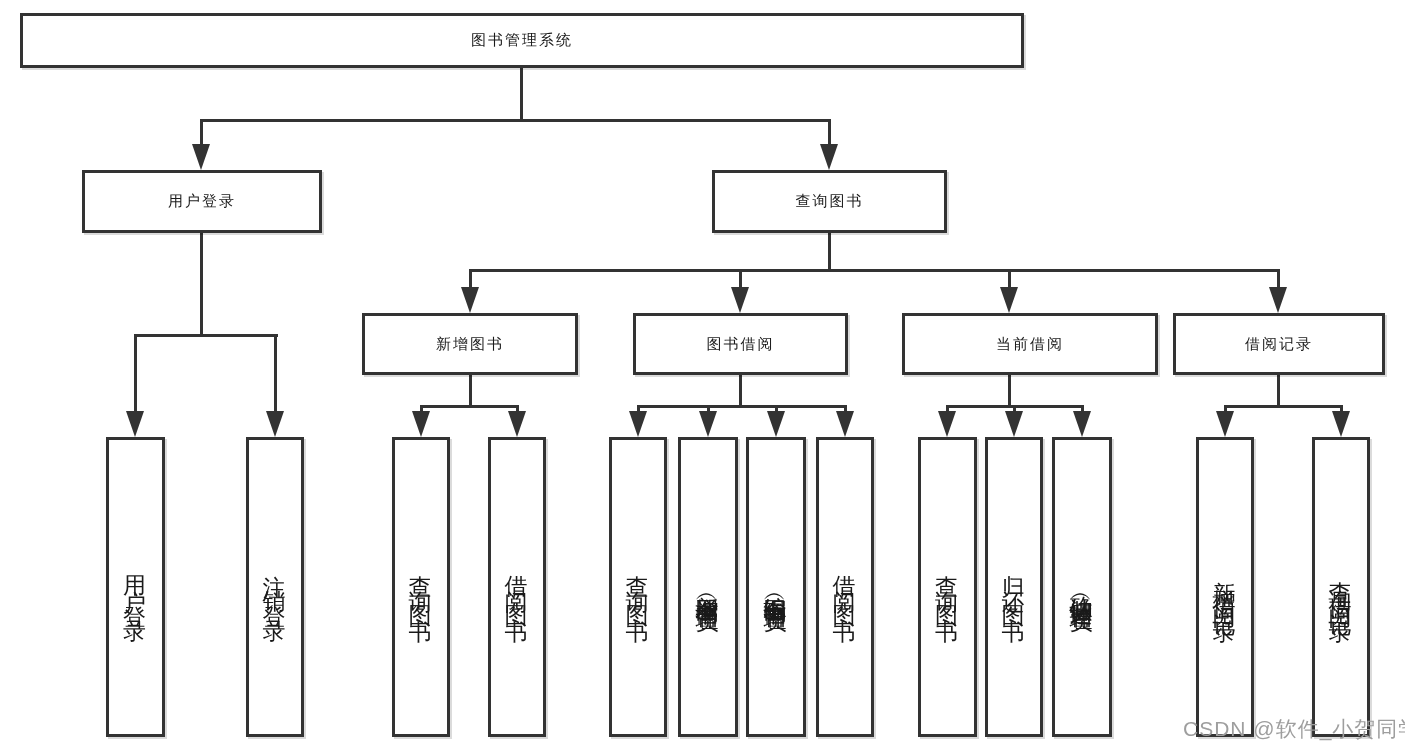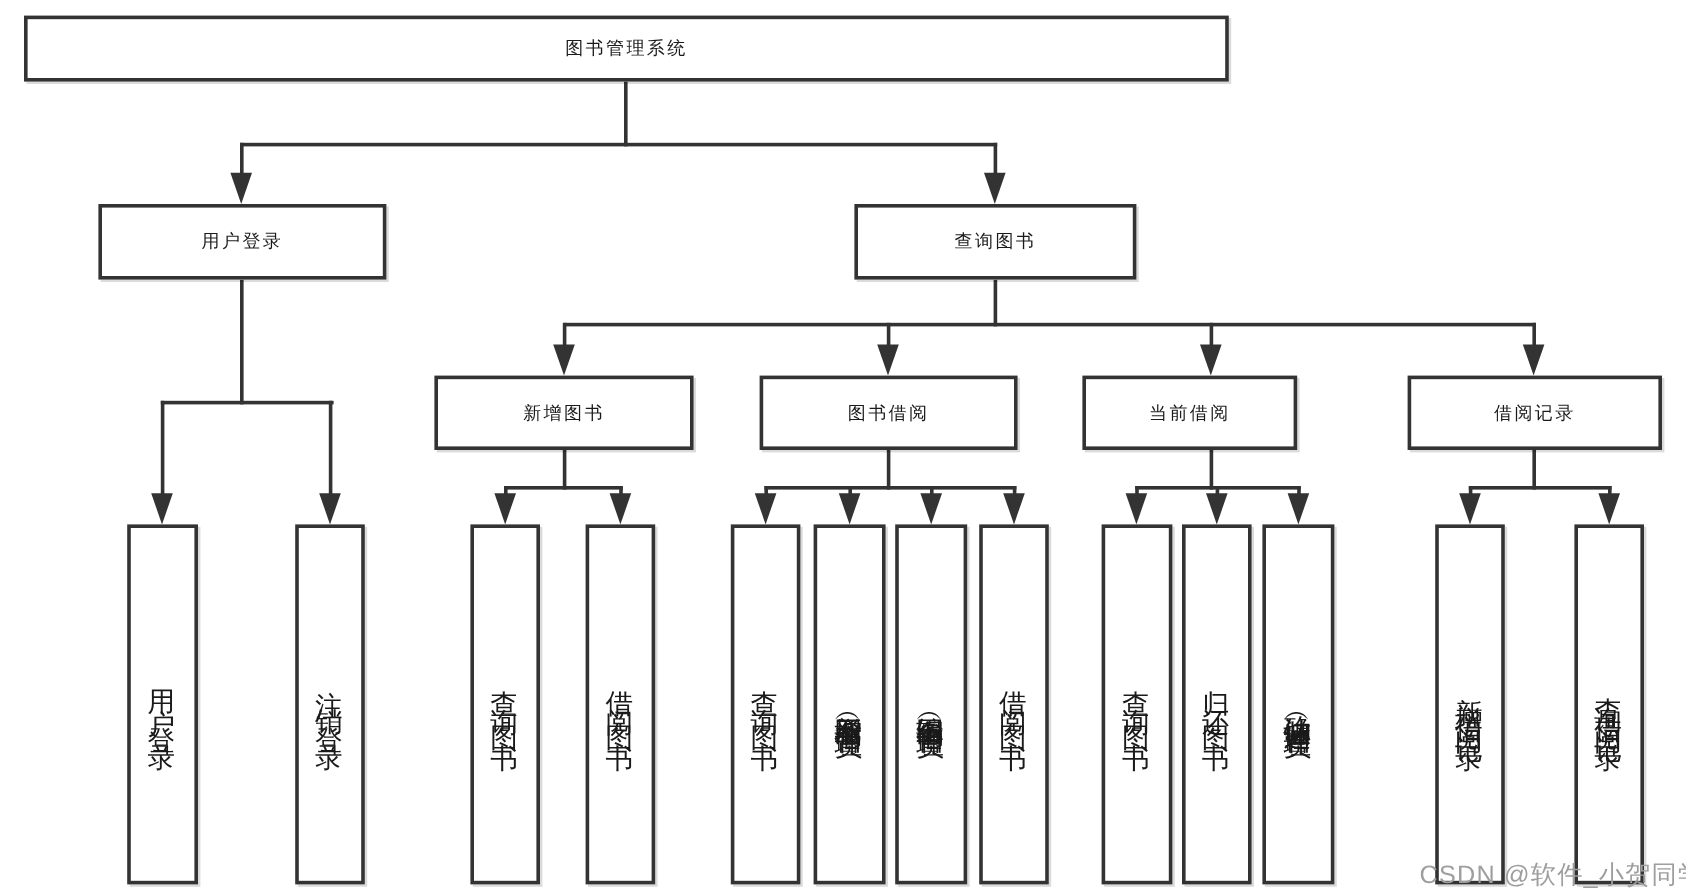--- a/index.html
+++ b/index.html
@@ -113,21 +113,21 @@
     <div class="ar" style="left:1332px;top:411px;"></div>
   </div>
 
   <div class="box" style="left:20px;top:13px;width:1004px;height:55px;">图书管理系统</div>
 
   <div class="box" style="left:82px;top:170px;width:240px;height:63px;">用户登录</div>
   <div class="box" style="left:712px;top:170px;width:235px;height:63px;">查询图书</div>
 
   <div class="box" style="left:362px;top:313px;width:216px;height:62px;">新增图书</div>
   <div class="box" style="left:633px;top:313px;width:215px;height:62px;">图书借阅</div>
-  <div class="box" style="left:902px;top:313px;width:179px;height:62px;">当前借阅</div>
+  <div class="box" style="left:902px;top:313px;width:256px;height:62px;">当前借阅</div>
   <div class="box" style="left:1173px;top:313px;width:212px;height:62px;">借阅记录</div>
 
   <div class="leaf sp4" style="left:106px;width:59px;">用户登录</div>
   <div class="leaf sp4" style="left:246px;width:58px;">注销登录</div>
 
   <div class="leaf sp4" style="left:392px;width:58px;">查询图书</div>
   <div class="leaf sp4" style="left:488px;width:58px;">借阅图书</div>
 
   <div class="leaf sp4" style="left:609px;width:58px;">查询图书</div>
   <div class="leaf sp10" style="left:678px;width:60px;">新增图书（管理员）</div>

